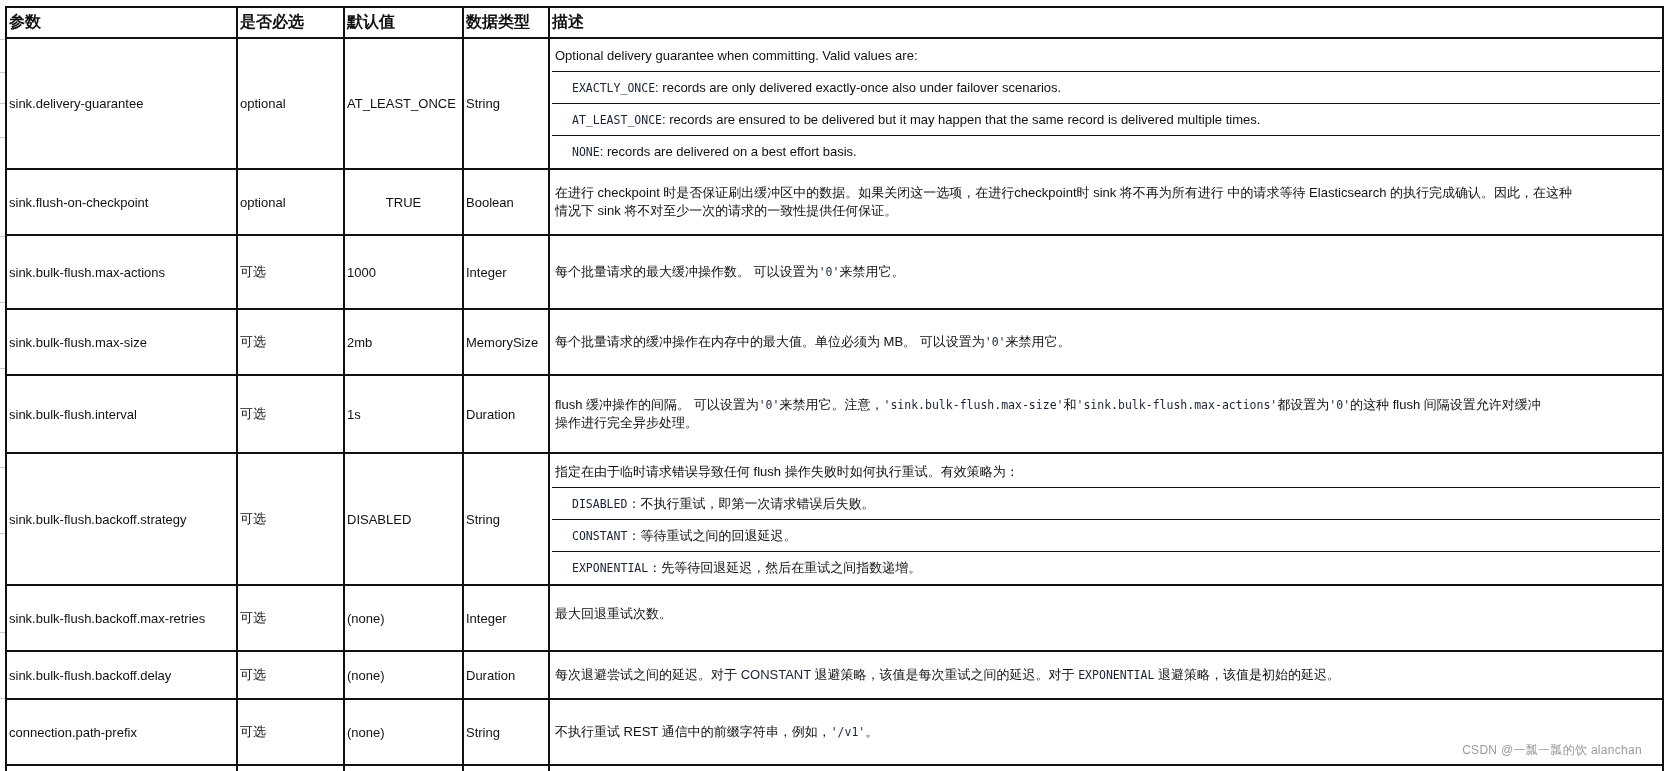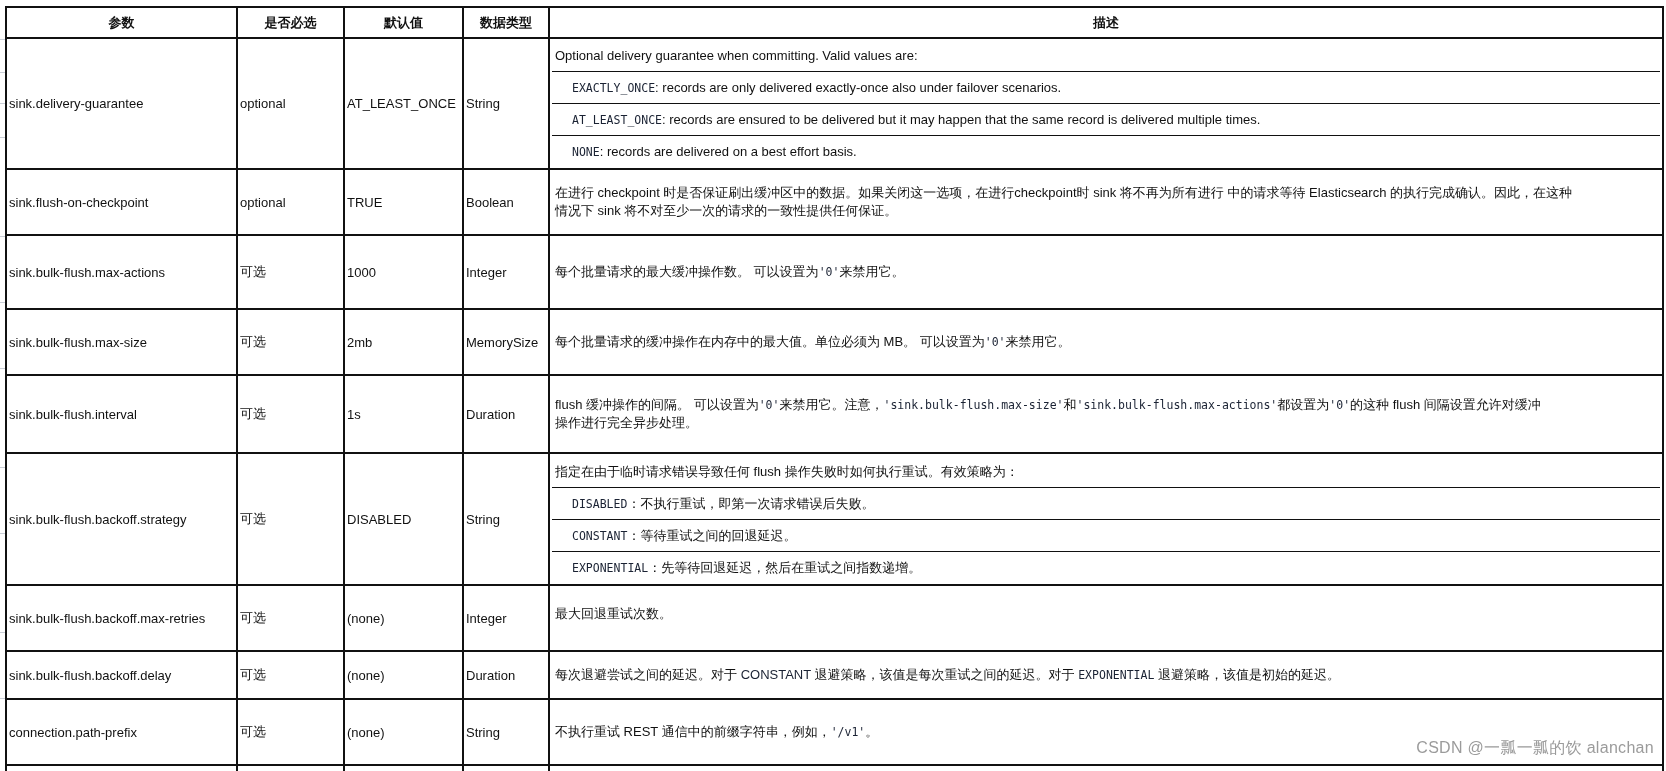--- a/index.html
+++ b/index.html
@@ -11,34 +11,34 @@
   .gutter-tick { position: absolute; left: 0; width: 5px; height: 1px; background: #c9ced6; }
   table.params {
     position: absolute; left: 5px; top: 6px;
     border-collapse: collapse; table-layout: fixed;
     width: 1657px;
   }
   table.params td, table.params th {
     border: 2px solid #111; padding: 0 2px; vertical-align: middle;
     font-weight: normal; white-space: nowrap; overflow: hidden;
   }
-  table.params th { font-weight: bold; text-align: center; height: 29px; font-size: 13px; }
+  table.params th { font-weight: bold; text-align: left; height: 29px; font-size: 16px; }
   td.desc { white-space: normal; padding: 0; }
   td.num { text-align: left; }
-  td.center { }
+  td.center { text-align: center; }
   .desc-text { padding: 0 3px; line-height: 18px; }
   .desc-sub { border-top: 1px solid #111; margin: 0; }
   .desc-list > div { height: 31px; line-height: 31px; }
   .desc-list > div:first-child { border-top: none; }
   .desc-list .indent { padding-left: 20px; }
   .code { font-family: "DejaVu Sans Mono", "Liberation Mono", monospace; font-size: 11.5px; color: #1a2233; }
   .kw { color: #1a2233; }
   .watermark {
-    position: absolute; right: 12px; bottom: 12px;
-    font-size: 16px; color: #9b9b9b; letter-spacing: 0.3px;
+    position: absolute; right: 24px; bottom: 12px;
+    font-size: 12px; color: #9b9b9b; letter-spacing: 0.3px;
   }
 </style>
 </head>
 <body>
 
 <div class="gutter-tick" style="top:39px"></div>
 <div class="gutter-tick" style="top:72px"></div>
 <div class="gutter-tick" style="top:103px"></div>
 <div class="gutter-tick" style="top:137px"></div>
 <div class="gutter-tick" style="top:236px"></div>

